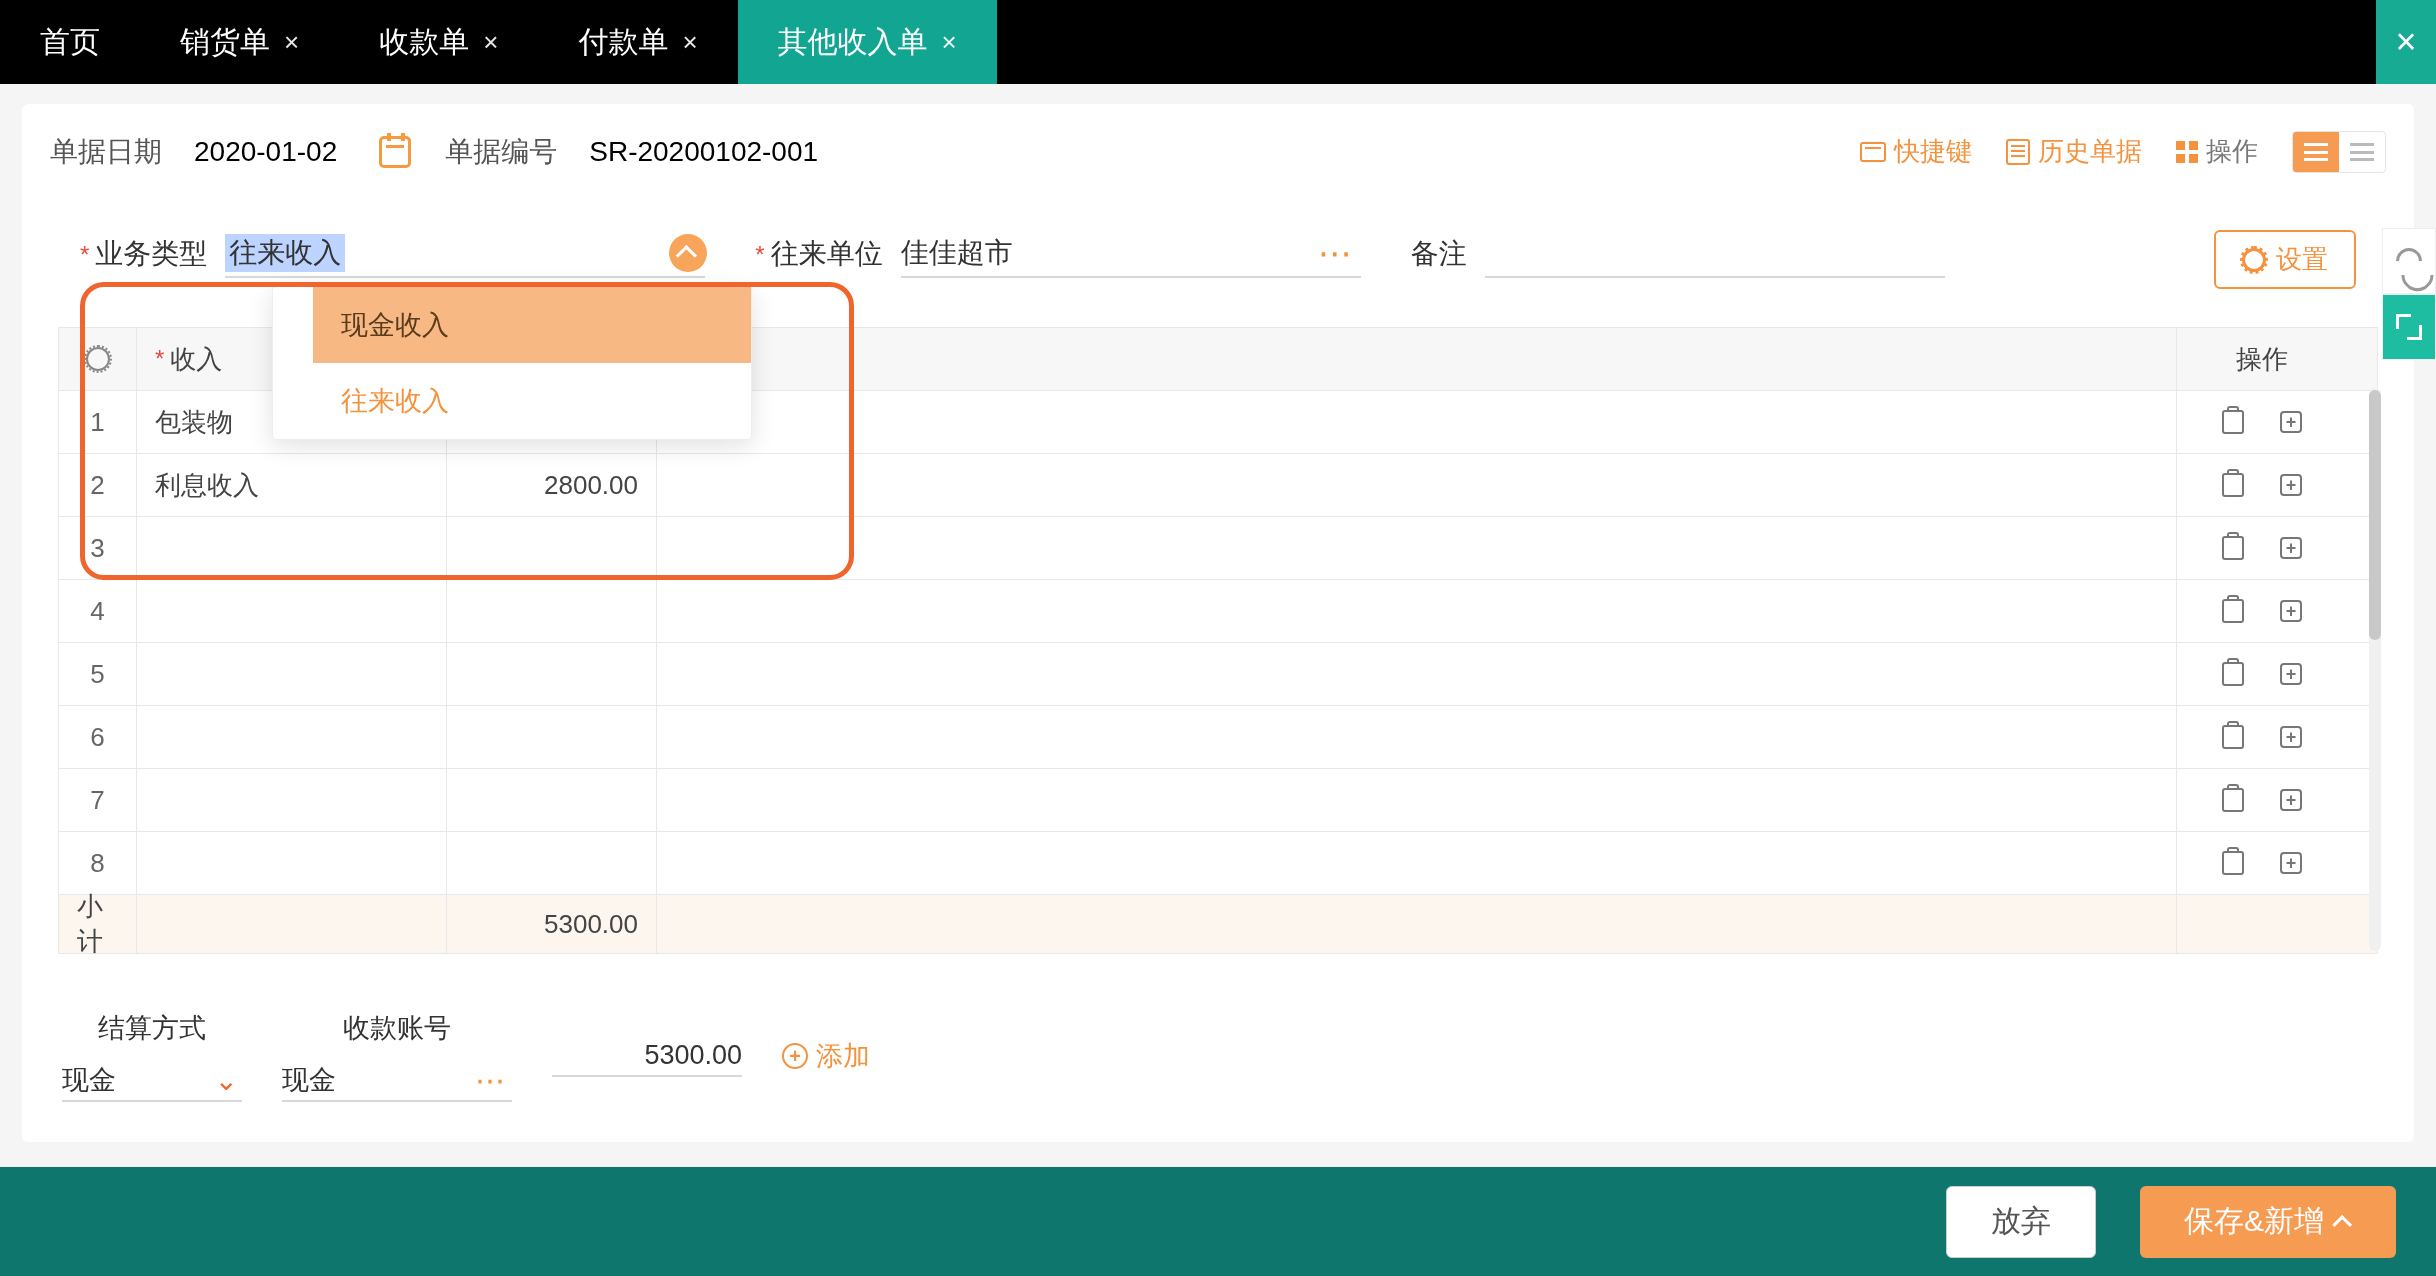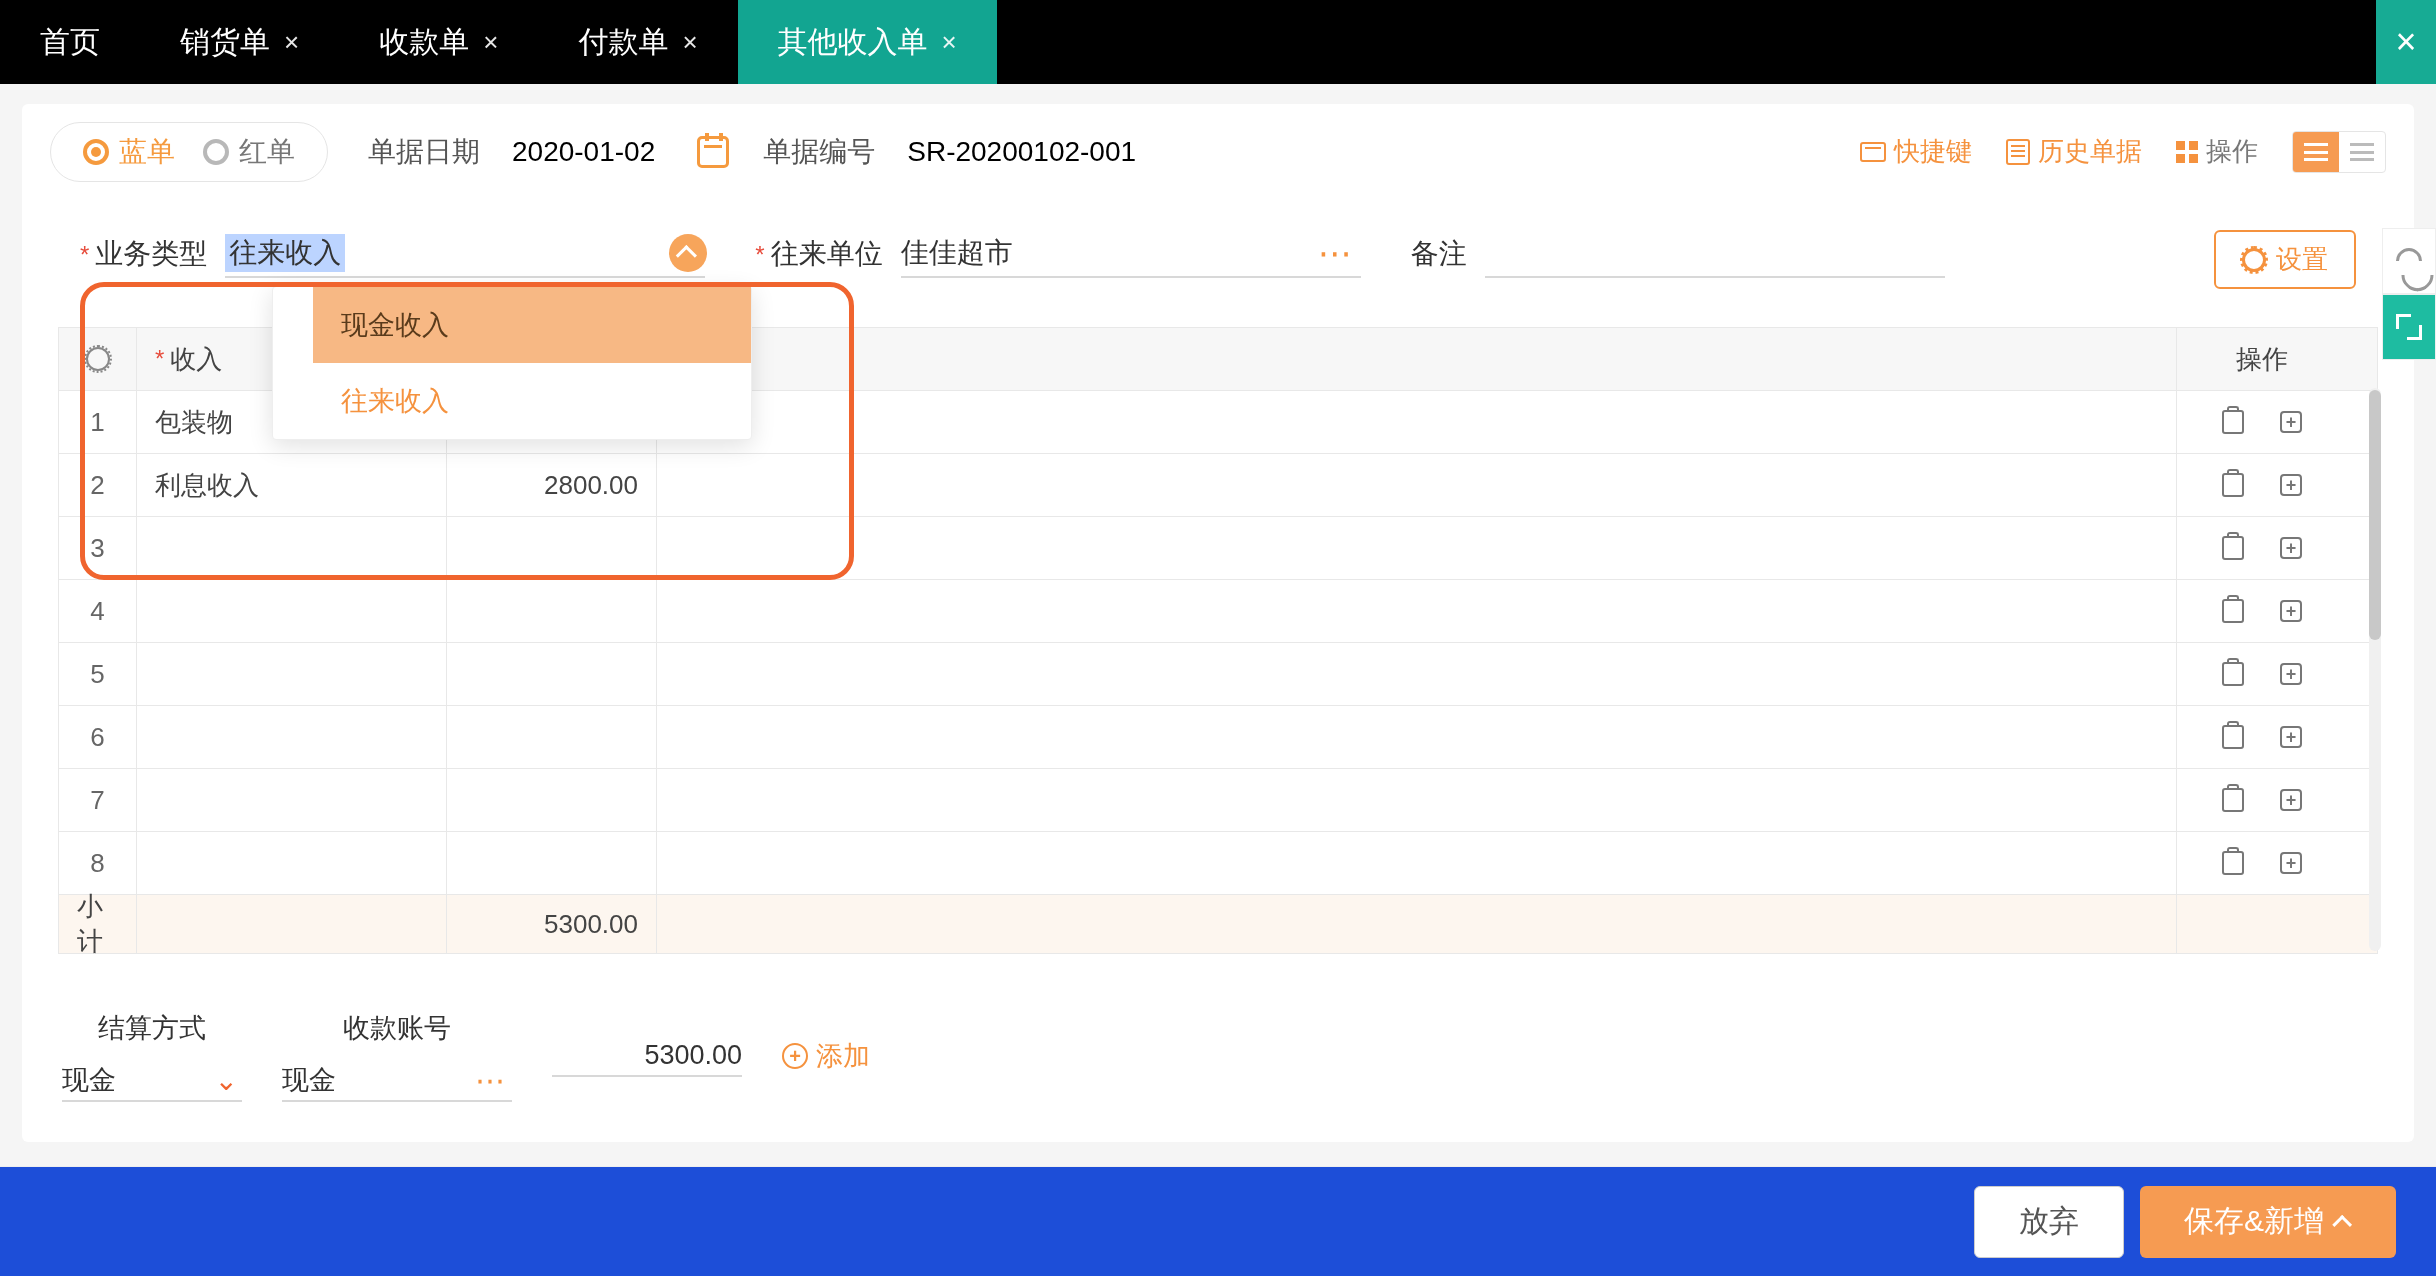--- a/index.html
+++ b/index.html
@@ -119,21 +119,21 @@
 .floatbtn.white{background:#fff;}
 .floatbtn.teal{background:#1ebca1;}
 .link-ic{width:26px;height:26px;border:3px solid #999;border-radius:50%;transform:rotate(-45deg);border-left-color:transparent;border-bottom-color:transparent;position:relative;}
 .link-ic::after{content:"";position:absolute;width:26px;height:26px;border:3px solid #999;border-radius:50%;border-right-color:transparent;border-top-color:transparent;left:-10px;top:10px;}
 .expand-ic{width:26px;height:26px;position:relative;}
 .expand-ic::before,.expand-ic::after{content:"";position:absolute;width:12px;height:12px;border:3px solid #fff;}
 .expand-ic::before{top:0;left:0;border-right:none;border-bottom:none;}
 .expand-ic::after{bottom:0;right:0;border-left:none;border-top:none;}
 
 
-.footer{position:absolute;bottom:0;left:0;right:0;height:110px;display:flex;align-items:center;justify-content:flex-end;gap:16px;padding-right:40px;background:#1d4ed8;border-top:1px solid #eee;}
+.footer{position:absolute;bottom:0;left:0;right:0;height:110px;display:flex;align-items:center;justify-content:flex-end;gap:44px;padding-right:40px;background:#0f766e;border-top:1px solid #eee;}
 .btn{height:72px;border-radius:6px;font-size:30px;display:flex;align-items:center;justify-content:center;cursor:pointer;padding:0 44px;}
 .btn.ghost{border:1px solid #ccc;color:#555;background:#fff;}
 .btn.primary{background:#f69b52;color:#fff;gap:14px;}
 .btn.primary .chev{width:14px;height:14px;border-left:3px solid #fff;border-top:3px solid #fff;transform:rotate(45deg) translateY(4px);}
 
 </style>
 </head>
 <body>
 
 <div class="tabbar">
@@ -156,30 +156,20 @@
       <span>其他收入单</span>
       <span class="close-x">×</span>
     </div>
   <div class="close-right">×</div>
 </div>
 
 <div class="page">
   <div class="card">
 
     <div class="card-head">
-      <div class="seg">
-        <div class="radio selected">
-            <span class="ring"></span>
-            <span class="lbl">蓝单</span>
-          </div>
-        <div class="radio">
-            <span class="ring"></span>
-            <span class="lbl">红单</span>
-          </div>
-      </div>
       <div class="kv">
         <span class="k">单据日期</span>
         <span class="v">2020-01-02</span>
         <span class="cal-icon"></span>
       </div>
       <div class="kv" style="margin-left:34px">
         <span class="k">单据编号</span>
         <span class="v">SR-20200102-001</span>
       </div>
       <div class="head-right">

